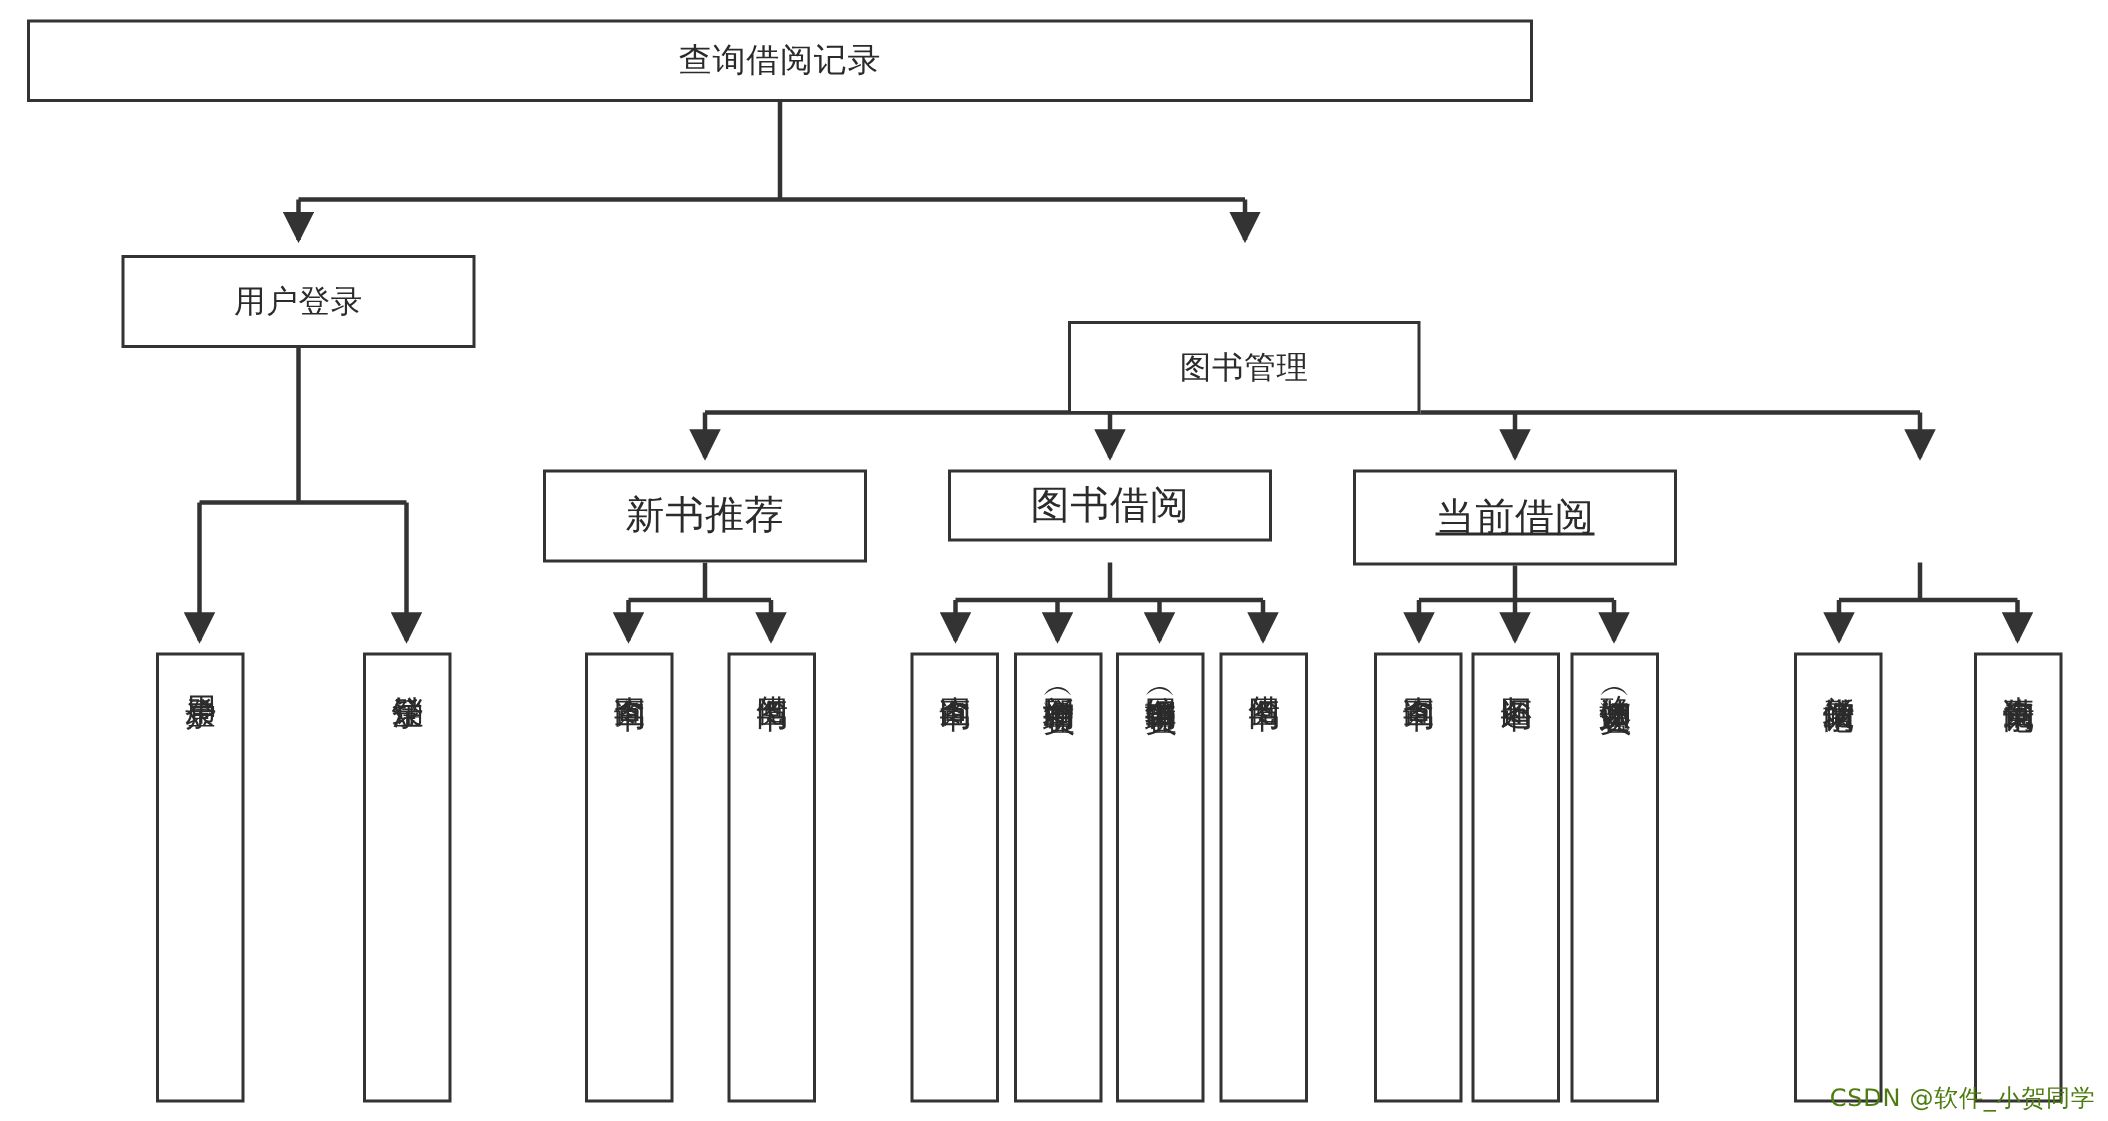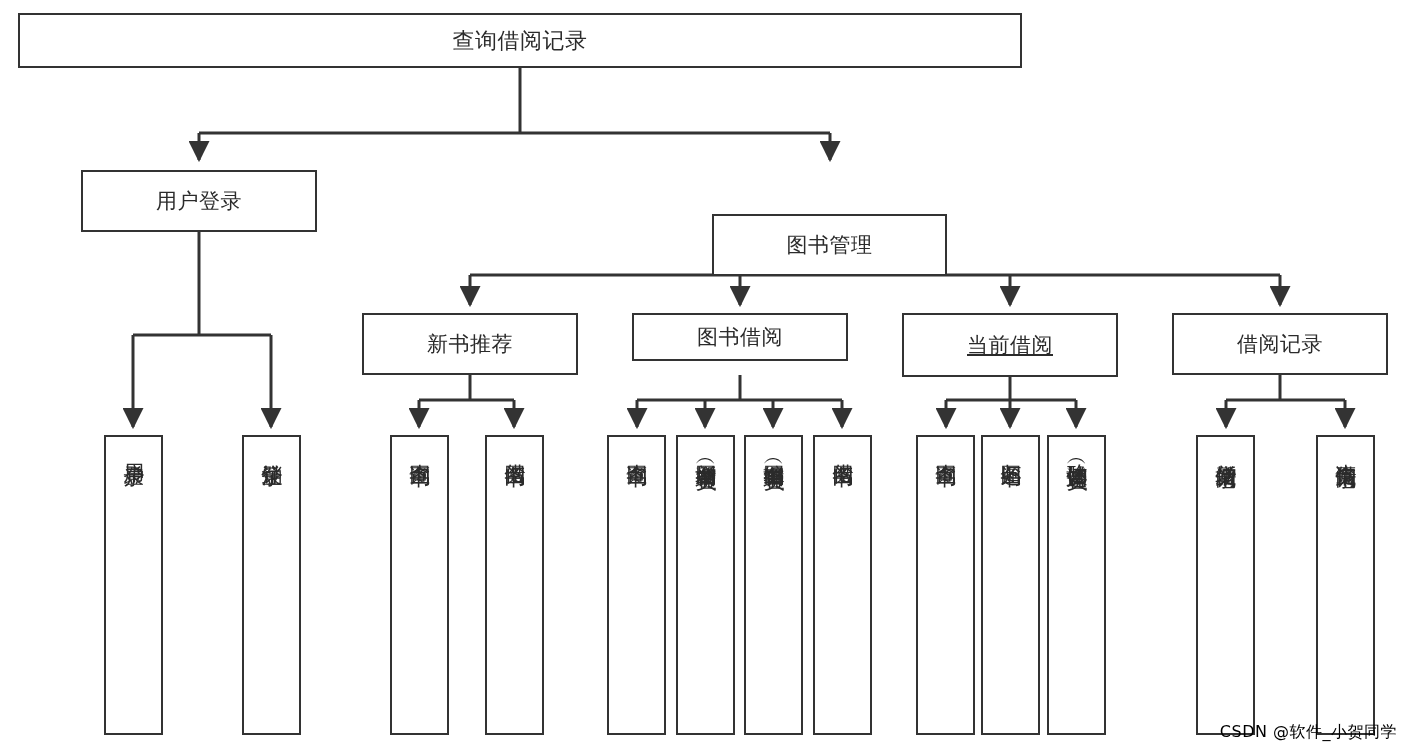--- a/index.html
+++ b/index.html
@@ -35,41 +35,41 @@
   }
   .node-label {
     display: block;
     text-align: center;
     line-height: 1.25;
     letter-spacing: 0.5px;
     white-space: nowrap;
   }
   .node.root .node-label { font-size: 22px; }
   .node.lvl2 .node-label { font-size: 21px; }
-  .node.lvl3 .node-label { font-size: 21px; }
+  .node.lvl3 .node-label { font-size: 26px; }
   .node.leaf {
     align-items: flex-start;
     justify-content: center;
     padding-top: 10px;
   }
   .node.leaf .node-label {
     writing-mode: vertical-rl;
     text-orientation: upright;
     font-size: 21px;
     line-height: 1.18;
     letter-spacing: 1px;
     white-space: normal;
     max-height: 292px;
   }
   #watermark {
     position: absolute;
     right: 8px;
     bottom: 4px;
     font-size: 16px;
-    color: #000000;
+    color: #4d7c0f;
     white-space: nowrap;
     letter-spacing: 0.5px;
   }
 </style>
 </head>
 <body>
 
 <div id="canvas">
 
   <svg id="wires" viewBox="0 0 1405 747" xmlns="http://www.w3.org/2000/svg">
@@ -139,23 +139,20 @@
   </div>
 
   <div class="node lvl3" style="left:632px; top:313px; width:216px; height:48px;">
     <span class="node-label">图书借阅</span>
   </div>
 
   <div class="node lvl3" style="left:902px; top:313px; width:216px; height:64px;text-decoration:underline;">
     <span class="node-label">当前借阅</span>
   </div>
 
-  <div class="node lvl3" style="left:1172px; top:313px; width:216px; height:62px;">
-    <span class="node-label">借阅记录</span>
-  </div>
 
   <div class="node leaf" style="left:104px; top:435px; width:59px; height:300px;">
     <span class="node-label">用户登录</span>
   </div>
 
   <div class="node leaf" style="left:242px; top:435px; width:59px; height:300px;">
     <span class="node-label">注销登录</span>
   </div>
 
   <div class="node leaf" style="left:390px; top:435px; width:59px; height:300px;">

